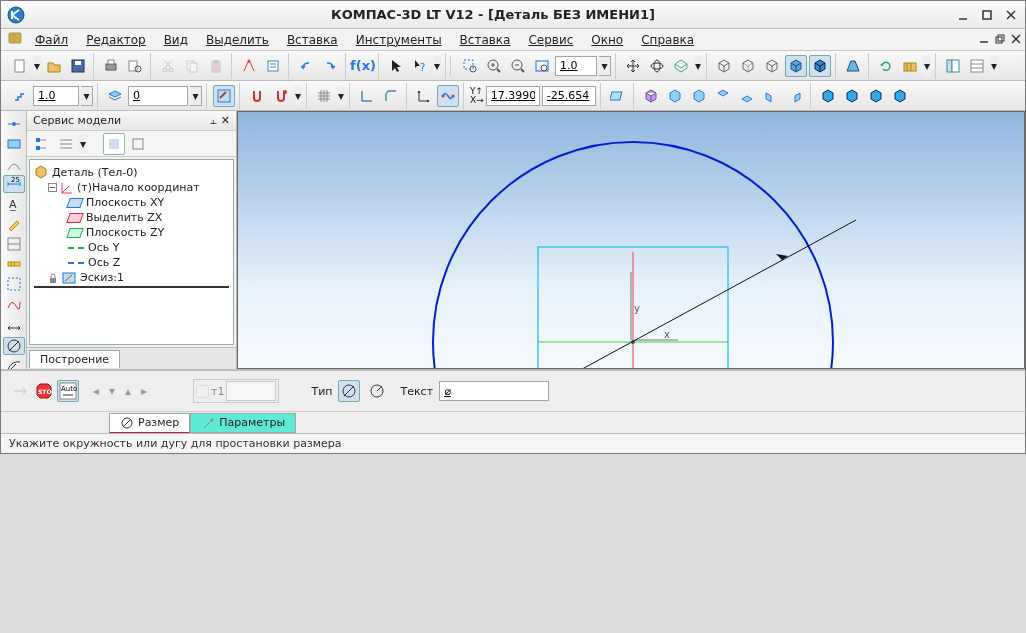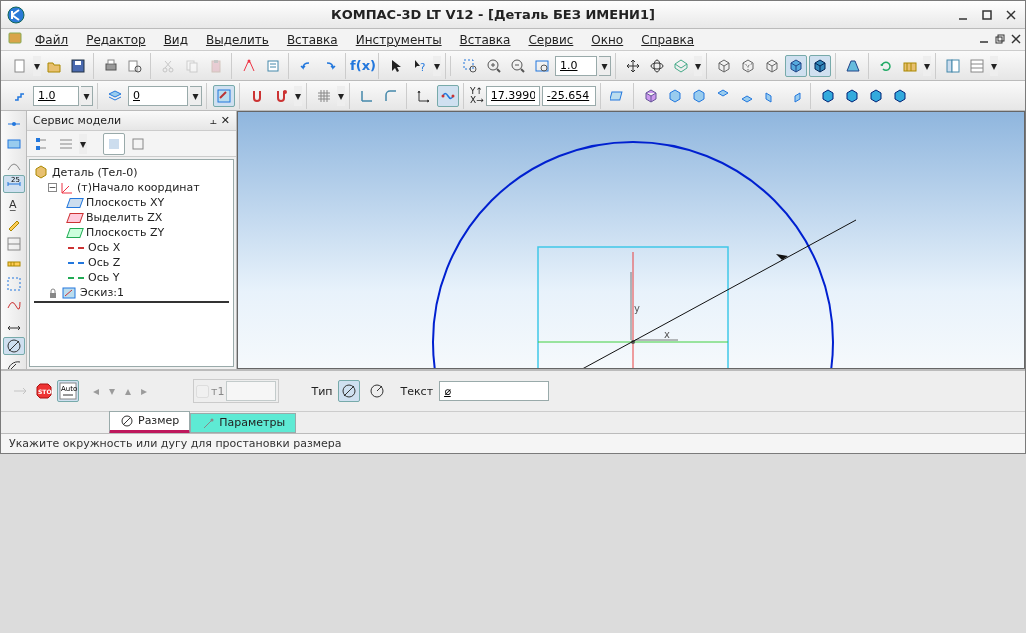--- a/index.html
+++ b/index.html
@@ -43,21 +43,21 @@
 .panel-tab .tab { background:#fff; border:1px solid #9aa; border-bottom:none; padding:2px 10px; font-size:11px; margin-left:2px;}
 
 .viewport-wrap { flex:1; display:flex; flex-direction:column;}
 .viewport { flex:1; background:linear-gradient(#8fb6de 0%, #e8f2fb 70%, #f5f9fc 100%); border:1px solid #666; position:relative; overflow:hidden;}
 .viewport svg { position:absolute; top:0; left:0; }
 
 .prop-panel { height:42px; background:#eee; border-top:2px solid #bbb; display:flex; align-items:center; padding:2px 8px; gap:6px;}
 .prop-controls { display:flex; align-items:center; gap:2px;}
 .bottom-tabs { height:22px; background:#eee; display:flex; align-items:center; padding:0 8px; gap:0; border-top:1px solid #ccc;}
 .bottom-tabs .btab { padding:2px 10px; font-size:11px; border:1px solid #9aa; background:#5eead4; display:flex; align-items:center; gap:4px; cursor:pointer;}
-.bottom-tabs .btab.active { background:#fff; border-bottom:5px solid #be185d;align-items:center;}
+.bottom-tabs .btab.active { background:#fff; border-bottom:1px solid #be185d;align-items:center;}
 .bottom-tabs .spacer { width:100px; }
 .statusbar { height:20px; background:#f5f5f5; border-top:1px solid #bbb; display:flex; align-items:center; padding:0 8px; font-size:11px; color:#333;}
 .sep-line { width:1px; height:20px; background:#ccc; margin:0 2px;}
 </style>
 </head>
 <body>
 
 <div class="window">
 
   <div class="titlebar">
@@ -637,43 +637,42 @@
         </div>
         <div class="tree-node tree-indent2">
           <span class="plane-icon" style="border-color:#c33;background:#fcd"></span>
           <span>Выделить ZX</span>
         </div>
         <div class="tree-node tree-indent2">
           <span class="plane-icon" style="border-color:#2a5;background:#cfd"></span>
           <span>Плоскость ZY</span>
         </div>
         <div class="tree-node tree-indent2">
-          <span class="axis-icon" style="border-color:#c33"></span>
-          <span>Ось X</span>
+          <span class="axis-icon" style="border-color:#2a5"></span>
+          <span>Ось Y</span>
         </div>
         <div class="tree-node tree-indent2">
           <span class="axis-icon" style="border-color:#27d"></span>
           <span>Ось Z</span>
-        </div>
-        <div class="tree-node tree-indent2">
-          <span class="axis-icon" style="border-color:#2a5"></span>
-          <span>Ось Y</span>
         </div>
         <div class="tree-node tree-indent1" style="border-bottom:2px solid #333;padding-bottom:2px">
           <svg width="10" height="10">
               <rect x="2" y="5" width="6" height="5" fill="#888"></rect>
               <path d="M3 5 v-2 a2 2 0 0 1 4 0 v2" fill="none" stroke="#888"></path>
             </svg>
           <svg width="14" height="12">
               <rect x="1" y="1" width="12" height="10" fill="#bde" stroke="#27d"></rect>
               <line x1="3" y1="9" x2="10" y2="3" stroke="#c33"></line>
             </svg>
           <span>Эскиз:1</span>
         </div>
       </div>
+      <div class="panel-tab">
+        <div class="tab">Построение</div>
+      </div>
     </div>
 
     <div class="viewport-wrap">
       <div class="viewport">
         <svg width="790" height="440">
 
           <circle cx="395" cy="230" r="200" fill="none" stroke="#0020d0" stroke-width="2"></circle>
 
           <rect x="300" y="135" width="190" height="190" fill="none" stroke="#40c8e8" stroke-width="1.5"></rect>
 

